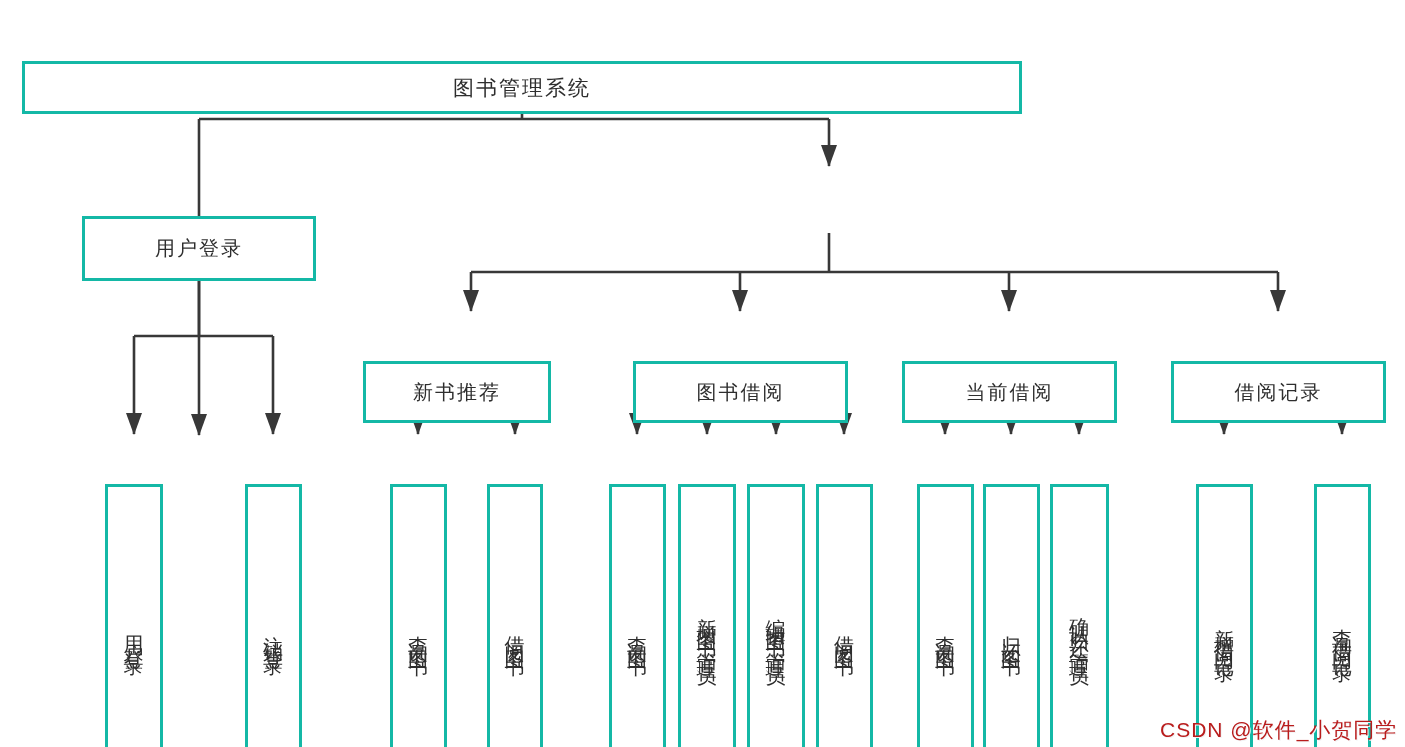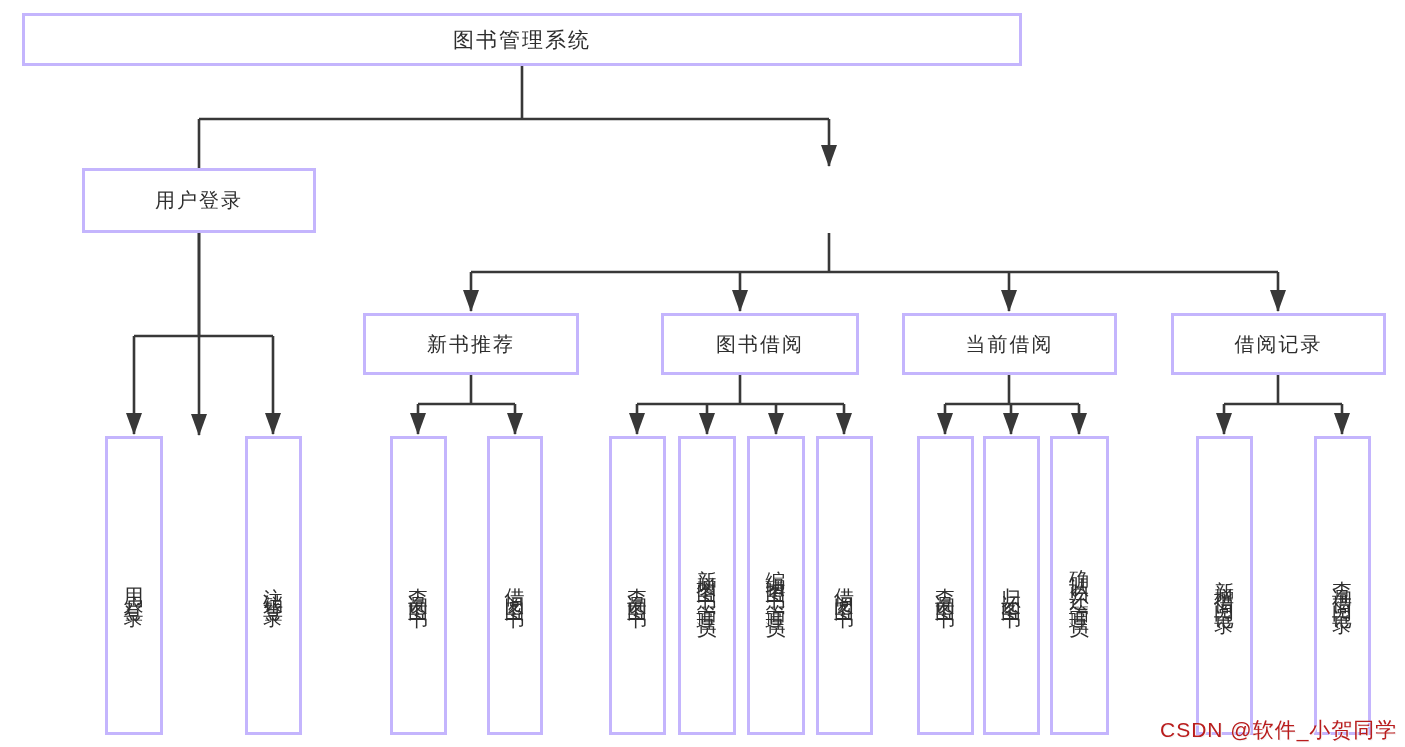--- a/index.html
+++ b/index.html
@@ -18,35 +18,36 @@
   svg.connectors {
     position: absolute;
     left: 0; top: 0;
     width: 1405px;
     height: 747px;
   }
   .node {
     position: absolute;
     box-sizing: border-box;
     background: #ffffff;
-    border: 3px solid #c4b5fd;
+    border: 3px solid #14b8a6;
     color: #2e2e2e;
     display: flex;
     align-items: center;
     justify-content: center;
     text-align: right;
     letter-spacing: 2px;
+    margin-top: 48px;
   }
   .node.root   { left: 22px;  top: 13px;  width: 1000px; height: 53px; font-size: 21px; }
   .node.lvl2   { top: 168px; height: 65px; font-size: 20px; }
   .node.l2a    { left: 82px;  width: 234px; }
   .node.l2b    { left: 712px; width: 233px; }
   .node.lvl3   { top: 313px; height: 62px; font-size: 20px; }
-  .node.l3a    { left: 363px;  width: 216px; }
-  .node.l3b    { left: 661px;  width: 198px; }
+  .node.l3a    { left: 363px;  width: 188px; }
+  .node.l3b    { left: 633px;  width: 215px; }
   .node.l3c    { left: 902px;  width: 215px; }
   .node.l3d    { left: 1171px; width: 215px; }
   .node.leaf {
     top: 436px;
     height: 299px;
     writing-mode: vertical-rl;
     text-orientation: mixed;
     font-size: 20px;
     letter-spacing: 7px;
     line-height: 1;

